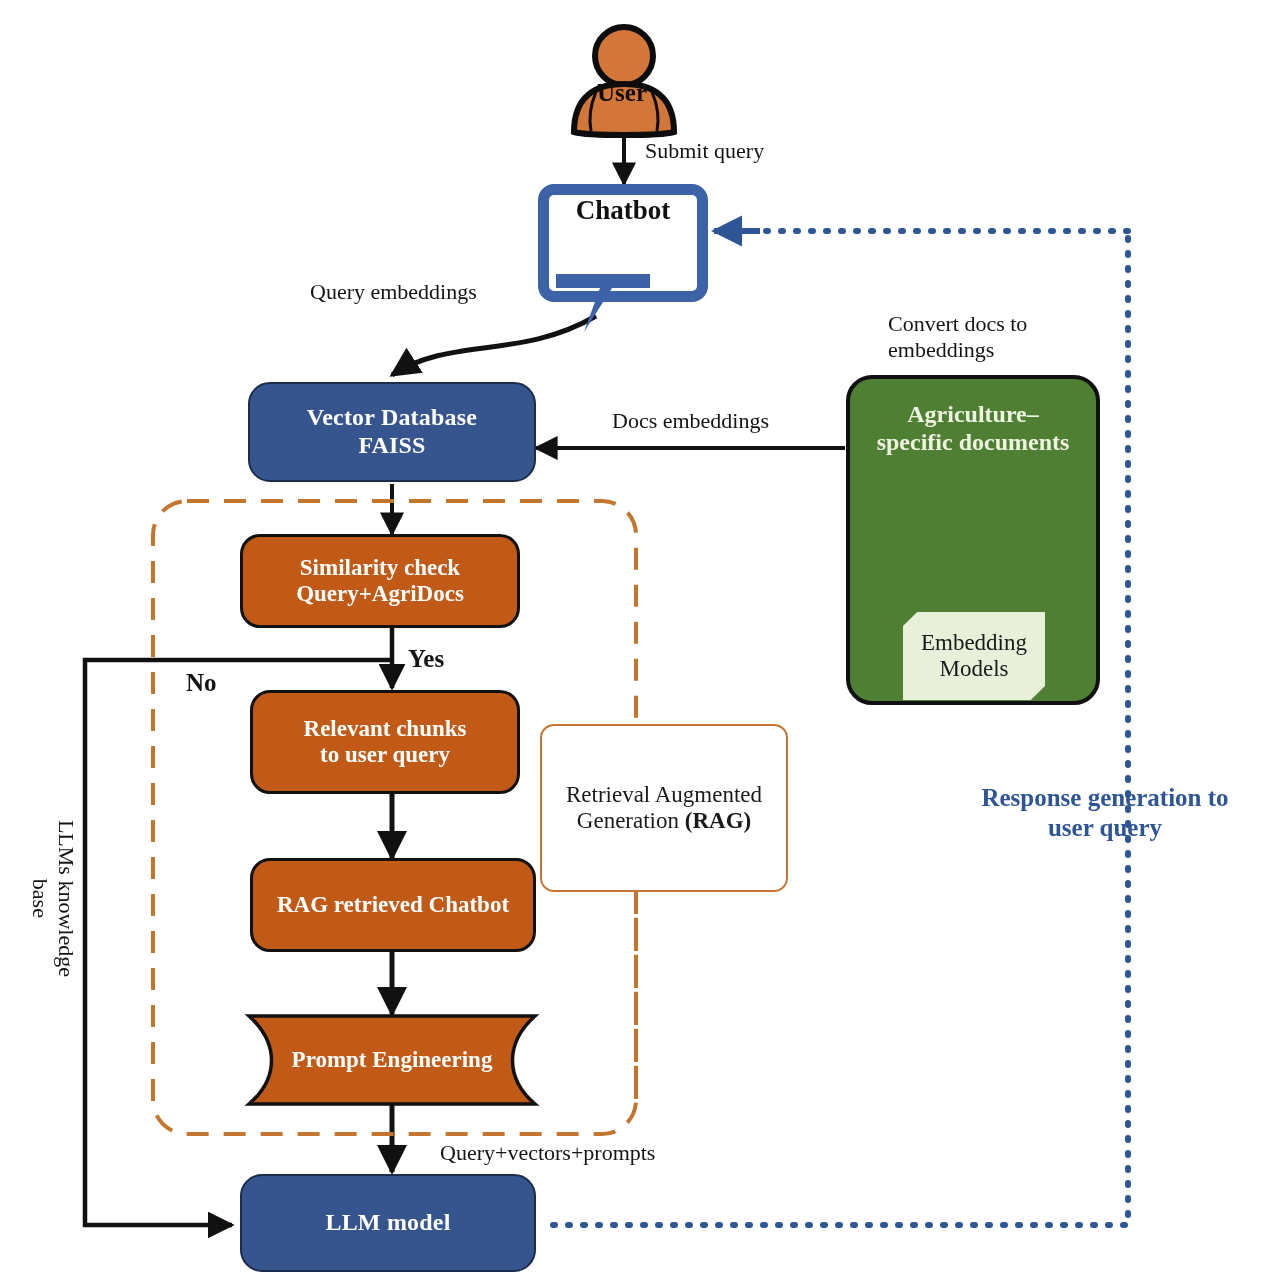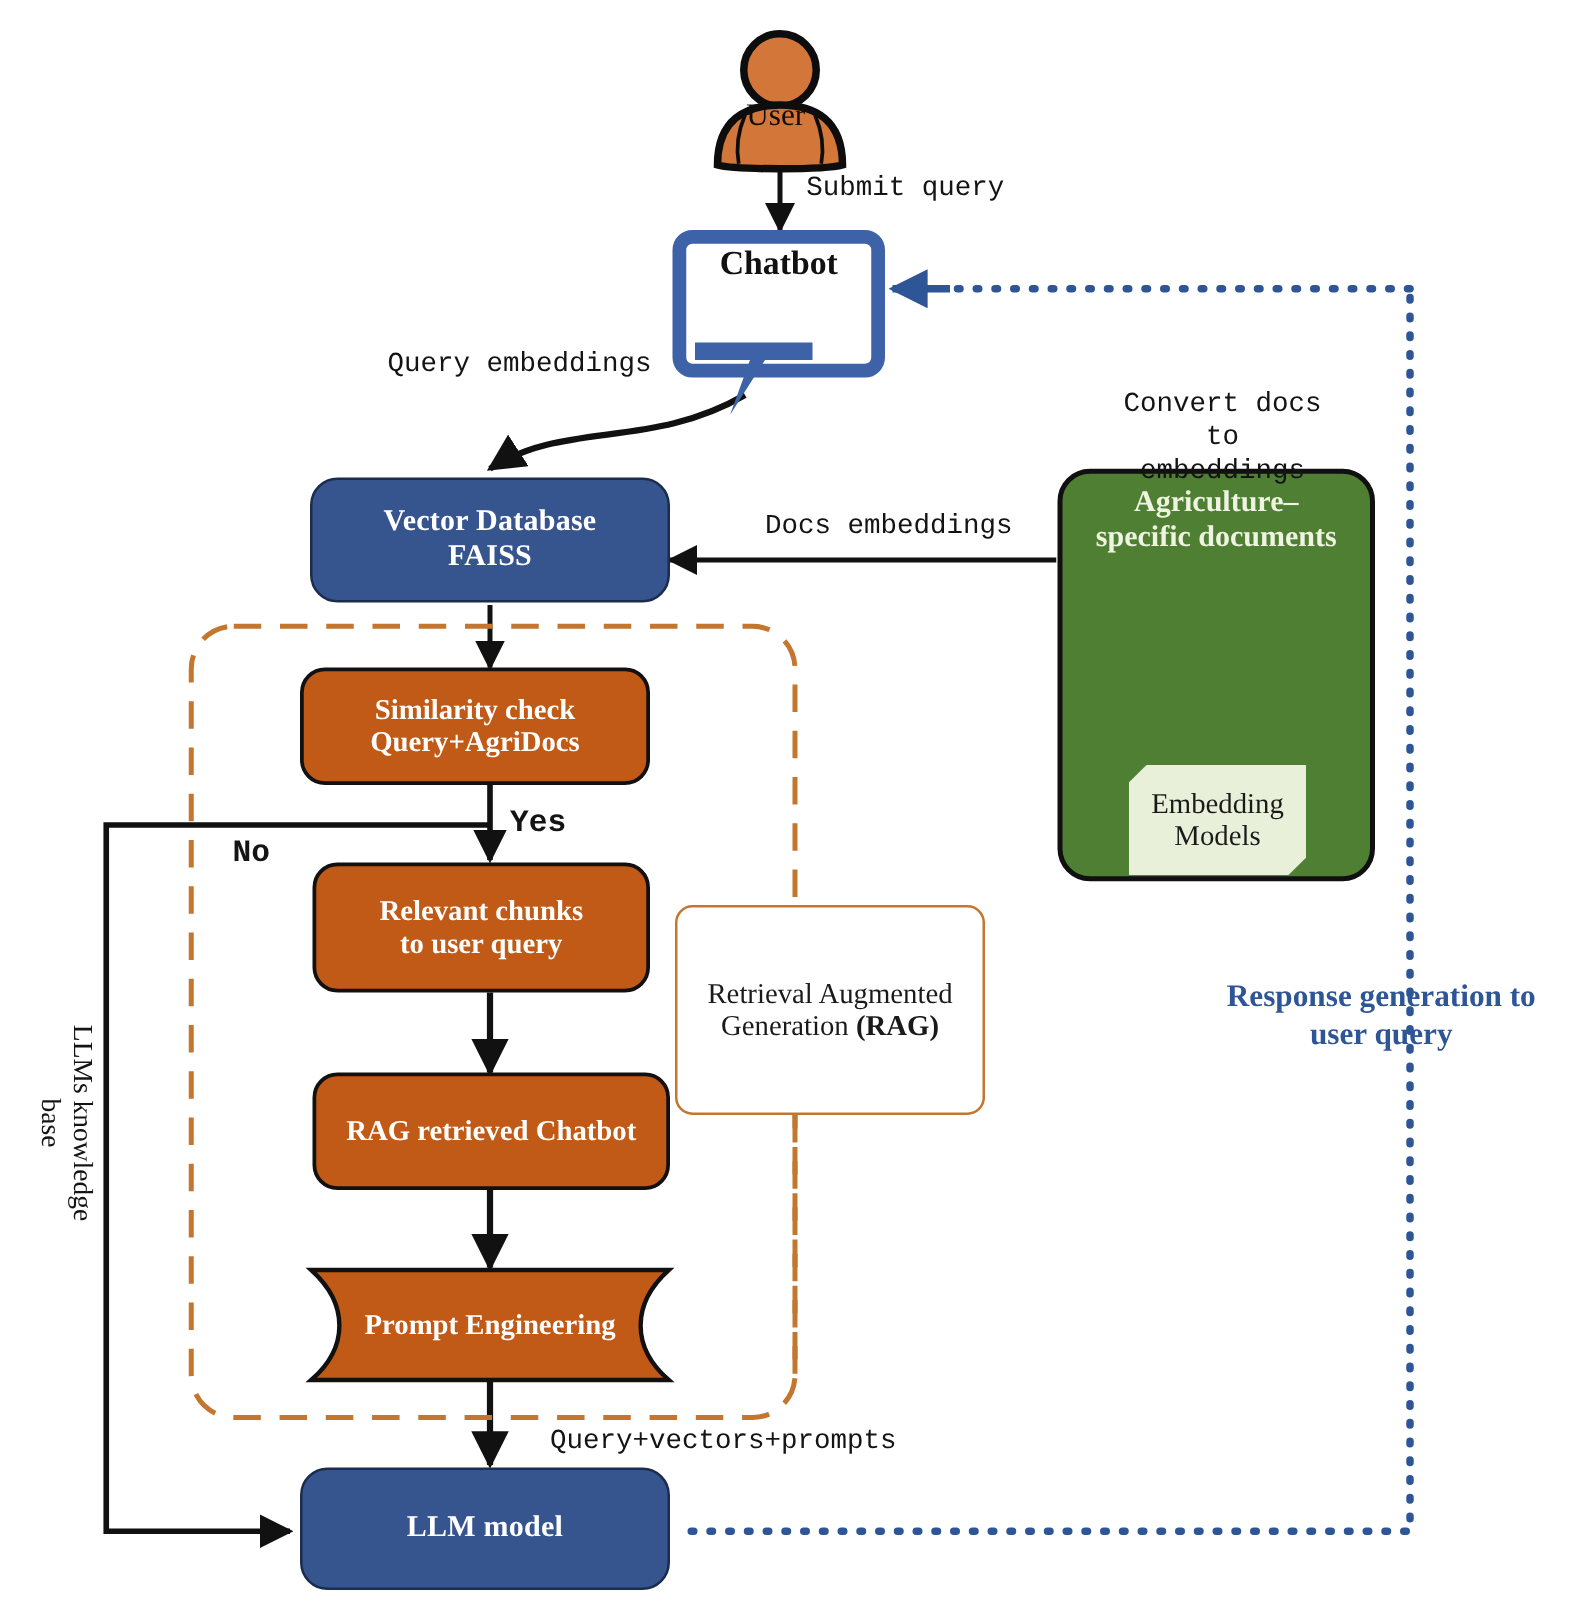--- a/index.html
+++ b/index.html
@@ -31,27 +31,27 @@
           font-weight:bold;font-size:27px;color:#111;}
 
   
   .notched{background:#E8F0DA;color:#1a1a1a;font-weight:normal;font-size:23px;
            -webkit-clip-path:polygon(0 16%,10% 0,100% 0,100% 84%,90% 100%,0 100%);
            clip-path:polygon(0 16%,10% 0,100% 0,100% 84%,90% 100%,0 100%);
            border:none;border-radius:0;}
 
   
   .edge-label{position:absolute;font-size:22px;color:#141414;white-space:pre-line;
-              line-height:1.2;text-align:center;font-family:Liberation Mono, monospace;}
+              line-height:1.2;}
   .resp-label{position:absolute;font-size:25px;font-weight:bold;color:#2E5596;
               text-align:center;line-height:1.2;white-space:pre-line;}
   .vert-label{position:absolute;font-size:22px;color:#141414;line-height:1.2;
               white-space:pre-line;text-align:center;
               transform:rotate(90deg);transform-origin:center center;}
-  .user-word{position:absolute;font-weight:normal;font-size:25px;color:#120d08;}
+  .user-word{position:absolute;font-weight:bold;font-size:25px;color:#120d08;}
 </style>
 </head>
 <body>
 
 <div id="stage">
 
   <svg id="svgLayer" viewBox="0 0 1274 1284">
     <defs>
       <marker id="arrBlack" viewBox="0 0 10 10" refX="9" refY="5" markerWidth="6" markerHeight="6" orient="auto-start-reverse">
         <path d="M0,0 L10,5 L0,10 z" fill="#111111"></path>
@@ -118,21 +118,21 @@
 
   <svg style="position:absolute;left:538px;top:268px;width:130px;height:66px;" viewBox="0 0 130 66">
     <path d="M 18,6 L 18,20 L 62,20 L 46,64 L 74,20 L 112,20 L 112,6 Z" fill="#3D62A8"></path>
   </svg>
 
   <div class="node blue-box" style="left:248px;top:382px;width:288px;height:100px;">
     <span class="lbl">Vector Database
 FAISS</span>
   </div>
 
-  <div class="node green-box" style="left:846px;top:375px;width:254px;height:330px;align-items:flex-start;padding-top:10px;">
+  <div class="node green-box" style="left:846px;top:375px;width:254px;height:330px;align-items:flex-start;padding-top:22px;">
     <span class="lbl">Agriculture–
 specific documents</span>
   </div>
 
   <div class="node notched" style="left:903px;top:612px;width:142px;height:88px;">
     <span class="lbl">Embedding
 Models</span>
   </div>
 
   <div class="node orange-box" style="left:250px;top:690px;width:270px;height:104px;">

